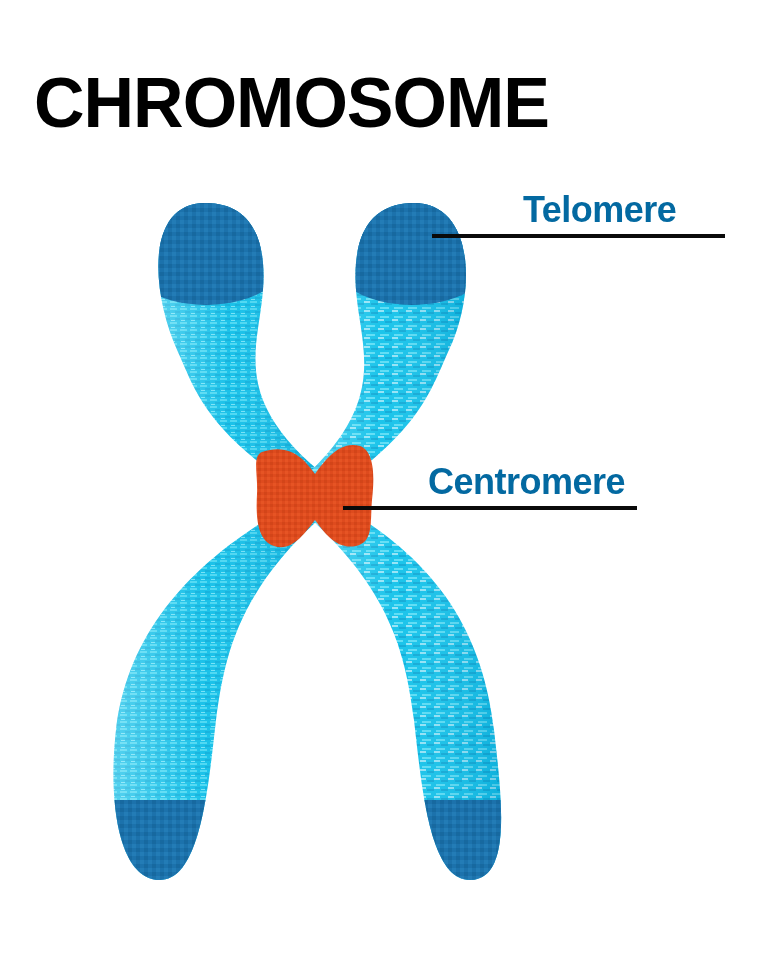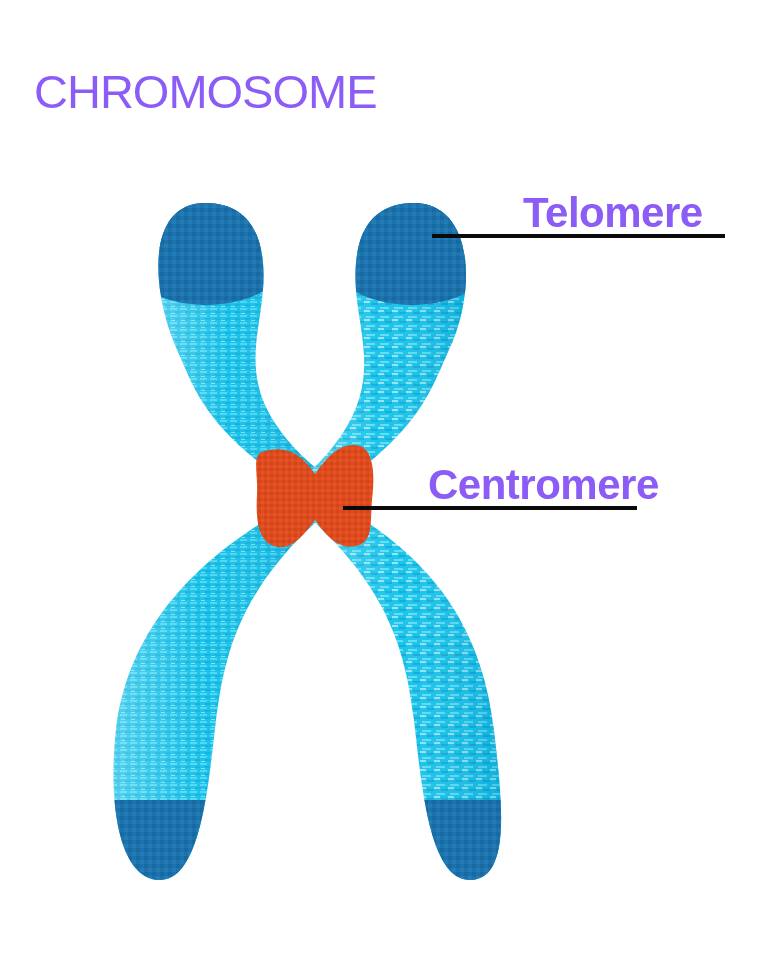--- a/index.html
+++ b/index.html
@@ -19,46 +19,46 @@
     width: 768px;
     height: 961px;
     background: #ffffff;
   }
 
   
   #page-title {
     position: absolute;
     left: 34px;
     top: 68px;
-    font-size: 47px;
+    font-size: 70px;
     line-height: 1;
-    font-weight: normal;
+    font-weight: bold;
     letter-spacing: -1px;
-    color: #8b5cf6;
+    color: #000000;
     white-space: nowrap;
     font-family: "Liberation Sans", sans-serif;
   }
 
   
   #figure {
     position: absolute;
     left: 0;
     top: 0;
     width: 768px;
     height: 961px;
   }
   #figure svg { display: block; }
 
   
   .callout-label {
     position: absolute;
-    font-size: 42px;
+    font-size: 36px;
     line-height: 1;
     font-weight: bold;
-    color: #8b5cf6;
+    color: #0369a1;
     white-space: nowrap;
     letter-spacing: -0.5px;
     font-family: "Liberation Sans", sans-serif;
   }
   #label-telomere   { left: 523px; top: 192px; }
   #label-centromere { left: 384px; top: 464px; margin-left: 44px; }
 
   .leader-line {
     position: absolute;
     height: 4px;

